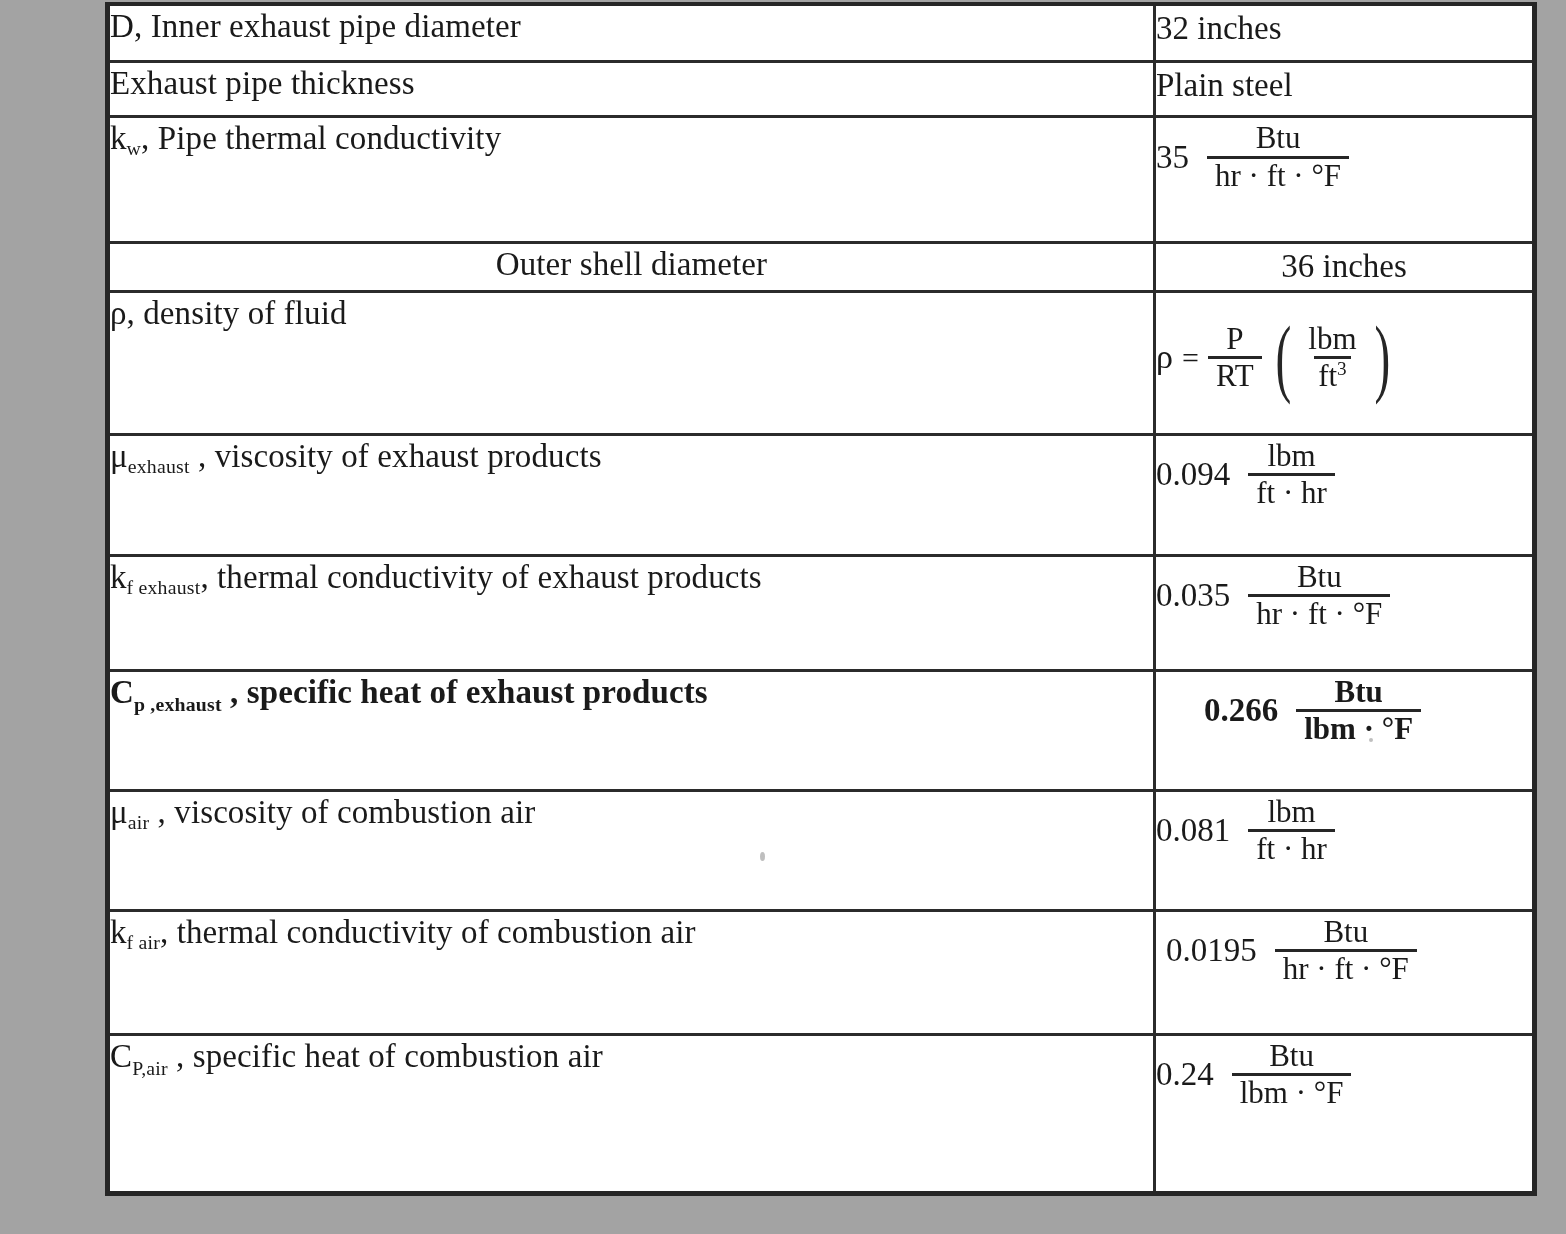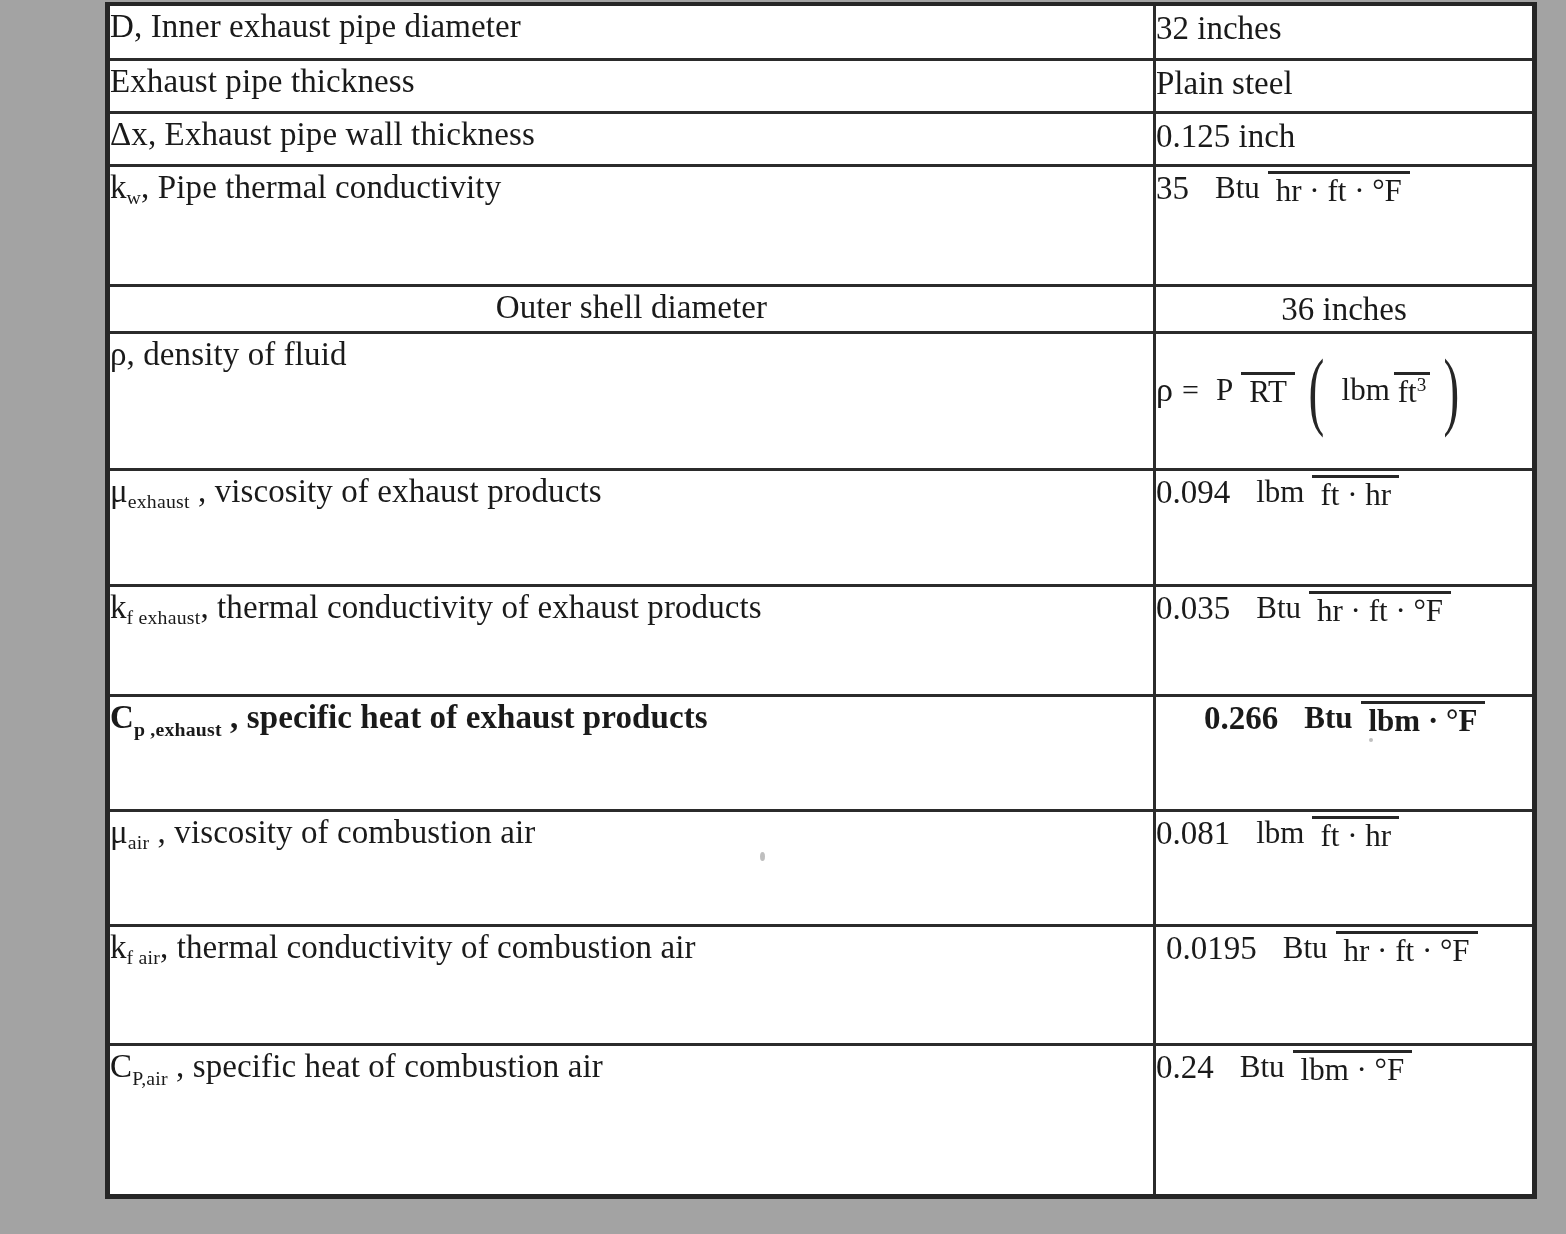--- a/index.html
+++ b/index.html
@@ -96,21 +96,21 @@
     align-items: center;
     gap: 18px;
     padding-top: 2px;
   }
   .coef {
     font-size: 33px;
     line-height: 1;
   }
   .frac {
     display: inline-flex;
-    flex-direction: row;
+    flex-direction: column;
     align-items: center;
     font-size: 31px;
     line-height: 1.04;
   }
   .frac .num {
     padding: 0 8px 1px 8px;
   }
   .frac .den {
     padding: 1px 8px 0 8px;
     border-top: 3px solid #262626;
@@ -178,28 +178,20 @@
 
       <tr style="height:53px;">
         <td class="label-cell">
           <span>Exhaust pipe thickness</span>
         </td>
         <td class="value-cell val">
           <span class="plain-val">Plain steel</span>
         </td>
       </tr>
 
-      <tr style="height:53px;">
-        <td class="label-cell">
-          <span>Δx, Exhaust pipe wall thickness</span>
-        </td>
-        <td class="value-cell val">
-          <span class="plain-val">0.125 inch</span>
-        </td>
-      </tr>
 
       <tr style="height:120px;">
         <td class="label-cell">
           <span>k</span><sub class="sb">w</sub><span>, Pipe thermal conductivity</span>
         </td>
         <td class="value-cell val vc-mid2">
           <span class="fracrow">
             <span class="coef">35</span>
             <span class="frac">
               <span class="num">Btu</span>

